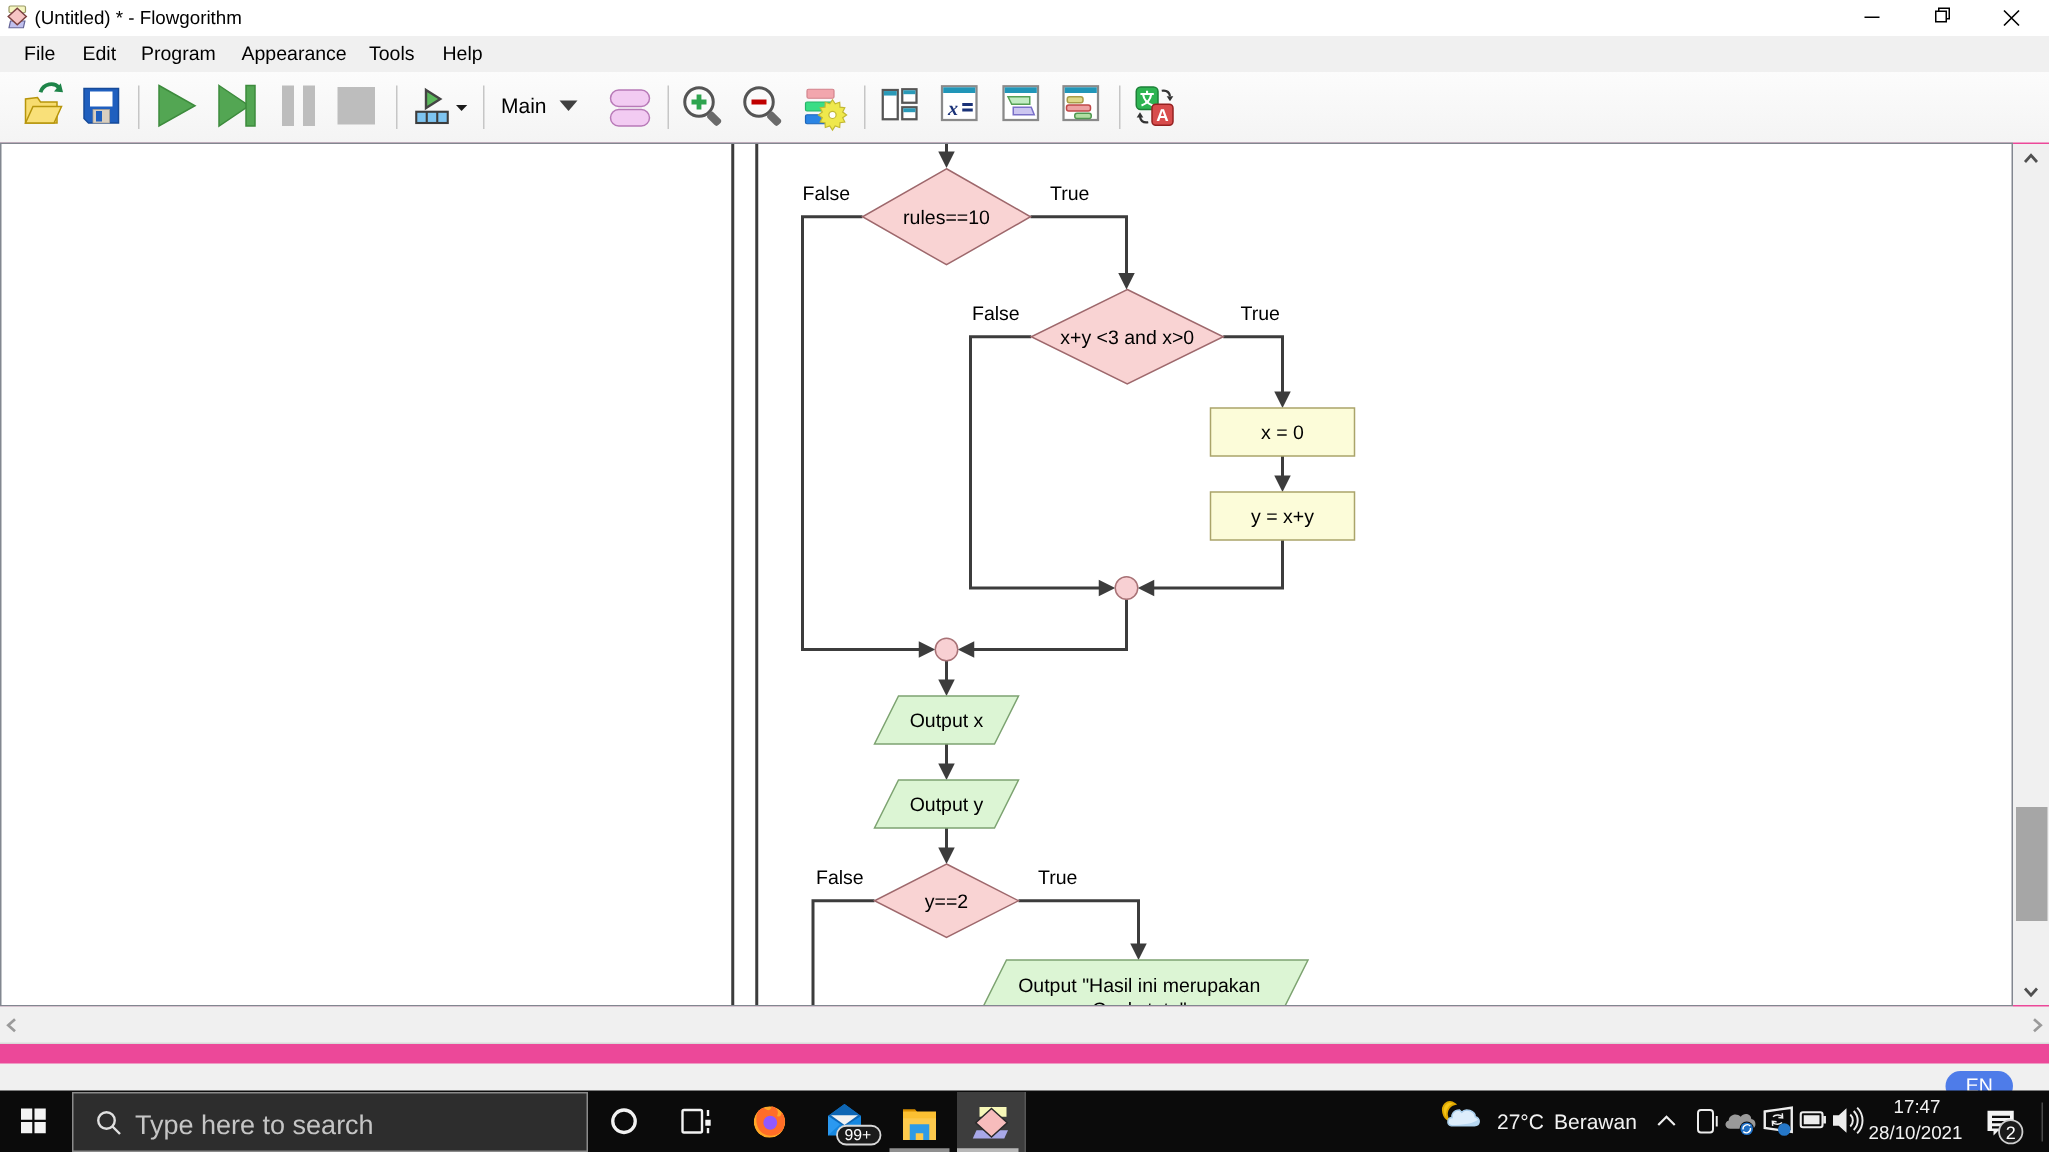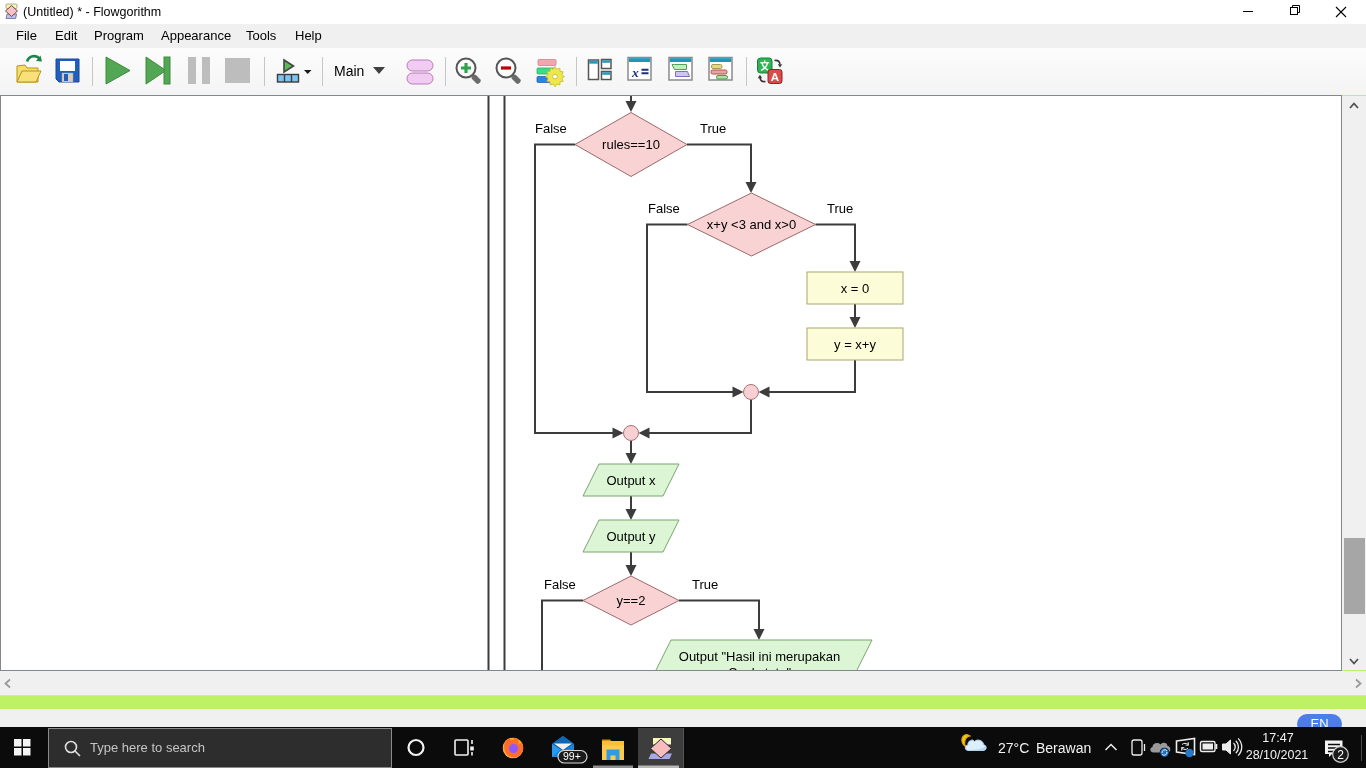--- a/index.html
+++ b/index.html
@@ -1,17 +1,17 @@
 <!DOCTYPE html>
 <html><head>
 <meta charset="utf-8">
 <style>
   * { margin:0; padding:0; box-sizing:border-box; }
   html,body { width:1366px; height:768px; overflow:hidden; font-family:"Liberation Sans", sans-serif; }
-  #root { position:relative; width:1366px; height:720px; background:#bef264;padding-left:44px; }
+  #root { position:relative; width:1366px; height:720px; background:#ec4899;padding-left:44px; }
   .abs { position:absolute; }
   
   #titlebar { left:0; top:0; width:1366px; height:24px; background:#ffffff; }
   #title-text { left:23px; top:4.5px; font-size:12.5px; color:#000; }
   
   #menubar { left:0; top:24px; width:1366px; height:24px; background:#f0f0f0; font-size:13px; color:#000; }
   .mi { position:absolute; top:4px; }
   
   #toolbar { left:0; top:48px; width:1366px; height:47px; background:linear-gradient(#fcfcfc,#f4f4f4); }
   .tsep { position:absolute; top:9px; width:1px; height:29px; background:#c6c6c6; }
@@ -21,21 +21,21 @@
   #vscroll { left:1342px; top:96px; width:24px; height:574px; background:#f0f0f0; }
   #vthumb { left:2px; top:442px; width:21px; height:76px; background:#a6a6a6; }
   
   #hscroll { left:0; top:671px; width:1366px; height:25px; background:#f0f0f0; border-bottom:1px solid #dadada; }
   
   #enstrip { left:0; top:697px; width:1366px; height:30px; background:#f0f0f0;margin-top:12px; }
   #enpill { left:1297px; top:5px; width:45px; height:20px; background:#4e7ce9; border-radius:10px; color:#fff; font-size:13px; text-align:center; line-height:20px; }
   
   #taskbar { left:0; top:727px; width:1366px; height:41px; background:#0b0b0b; }
   #searchbox { left:48px; top:1px; width:344px; height:40px; background:#2d2d2d; border:1px solid #8a8a8a; }
-  #searchtext { left:41px; top:11px; font-size:13px; color:#c5c5c5; }
+  #searchtext { left:41px; top:11px; font-size:18px; color:#c5c5c5; }
 </style>
 </head>
 <body>
 <div id="root">
 
   <div id="titlebar" class="abs">
     <svg class="abs" style="left:3px;top:3px" width="17" height="17" viewBox="0 0 17 17">
       <rect x="3" y="1" width="11" height="4.5" rx="1" fill="#f5f5c0" stroke="#999966" stroke-width="0.8"></rect>
       <path d="M4 11 L13.6 11 L12.6 15.5 L3 15.5 Z" fill="#c0c0ee" stroke="#666699" stroke-width="0.8"></path>
       <path d="M8.5 2.5 L14.5 8 L8.5 13.5 L2.5 8 Z" fill="#f6c4c4" stroke="#7a4040" stroke-width="1"></path>

